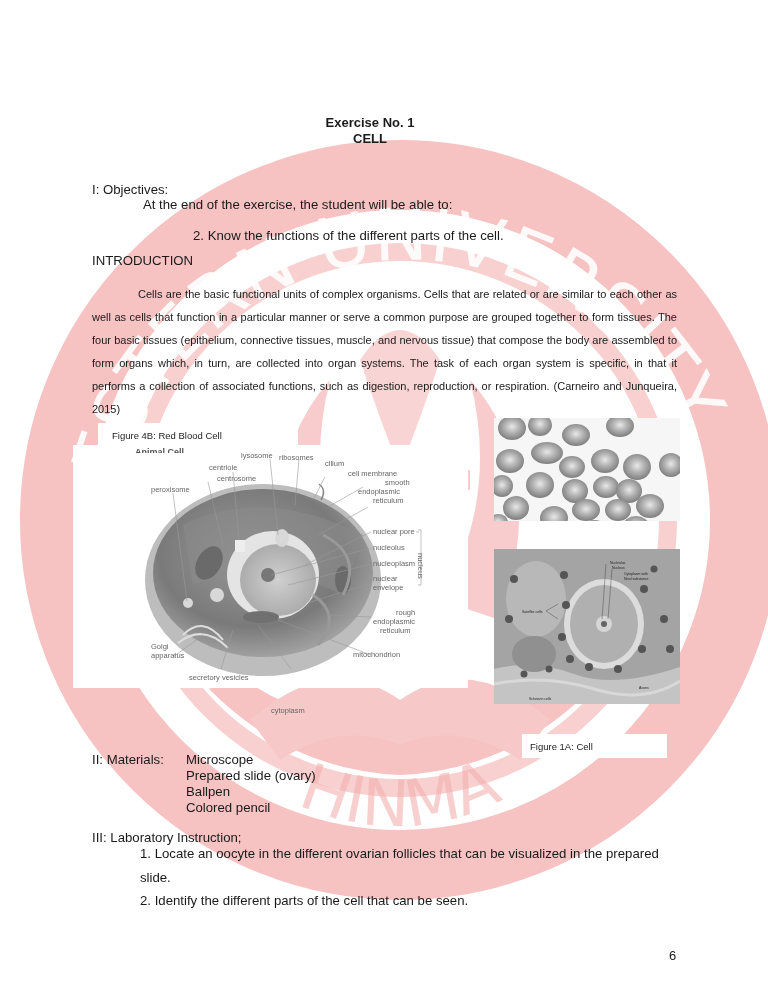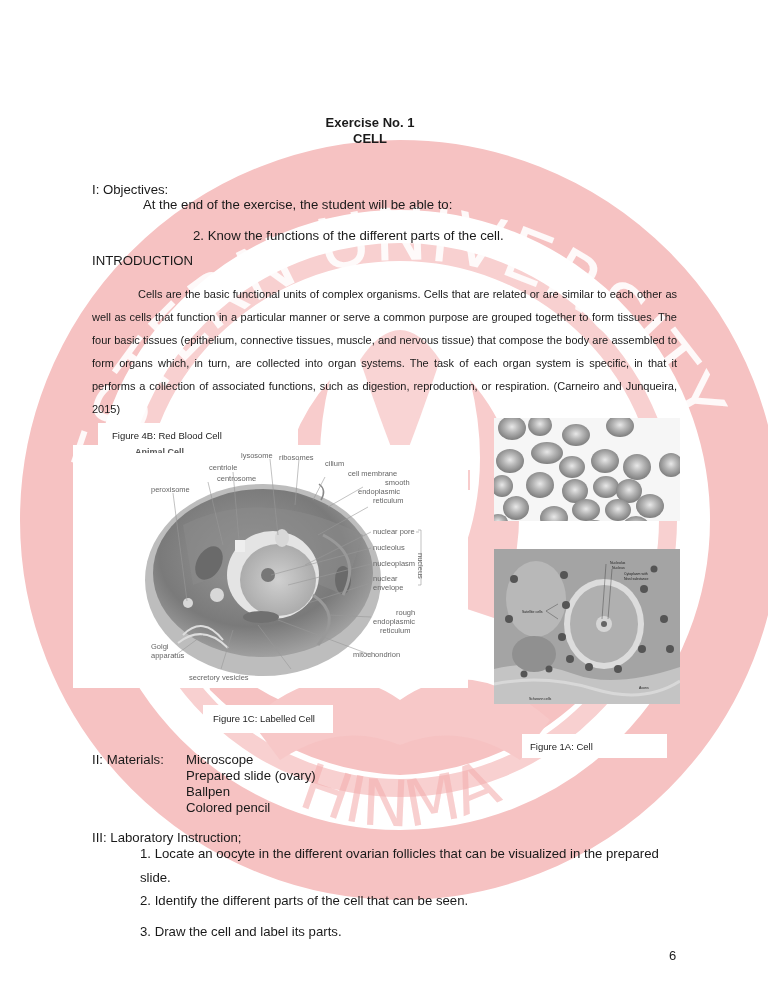--- a/index.html
+++ b/index.html
@@ -138,23 +138,20 @@
       <span class="cell-label" style="left:323px; top:163px;">rough</span>
       <span class="cell-label" style="left:300px; top:172px;">endoplasmic</span>
       <span class="cell-label" style="left:307px; top:181px;">reticulum</span>
       <span class="cell-label" style="left:78px; top:197px;">Golgi</span>
       <span class="cell-label" style="left:78px; top:206px;">apparatus</span>
       <span class="cell-label" style="left:280px; top:205px;">mitochondrion</span>
       <span class="cell-label" style="left:116px; top:228px;">secretory vesicles</span>
       <span class="cell-label" style="left:198px; top:228px;margin-top:33px;">cytoplasm</span>
     </div>
 
-    <div class="abs figbox" style="left:203px; top:697px; width:130px; height:28px;">
-      <span class="abs cap" style="left:10px; top:8px;">Figure 1C: Labelled Cell</span>
-    </div>
 
     <div class="abs" style="left:494px; top:410px; width:186px; height:103px; background:#f6f6f6; overflow:hidden;">
       <svg width="186" height="103" viewBox="0 0 186 103">
         <defs>
           <radialGradient id="rbc" cx="50%" cy="45%" r="55%">
             <stop offset="0%" stop-color="#e8e8e8"></stop>
             <stop offset="45%" stop-color="#b5b5b5"></stop>
             <stop offset="100%" stop-color="#7d7d7d"></stop>
           </radialGradient>
         </defs>
@@ -235,17 +232,16 @@
     <div class="abs txt" style="left:92px; top:744px;">II: Materials:</div>
     <div class="abs txt" style="left:186px; top:744px;text-align:right;">Microscope</div>
     <div class="abs txt" style="left:186px; top:760px;">Prepared slide (ovary)</div>
     <div class="abs txt" style="left:186px; top:776px;">Ballpen</div>
     <div class="abs txt" style="left:186px; top:792px;">Colored pencil</div>
 
     <div class="abs txt" style="left:92px; top:822px;">III:  Laboratory Instruction;</div>
     <div class="abs txt" style="left:140px; top:838px;">1. Locate an oocyte in the different ovarian follicles that can be visualized in the prepared</div>
     <div class="abs txt" style="left:140px; top:854px;margin-top:8px;">slide.</div>
     <div class="abs txt" style="left:140px; top:885px;">2. Identify the different parts of the cell that can be seen.</div>
-    <div class="abs txt" style="left:140px; top:916px;">3. Draw the cell and label its parts.</div>
 
     <div class="abs page-num" style="left:669px; top:940px;">6</div>
   </div>
 </div>
 
 </body></html>

